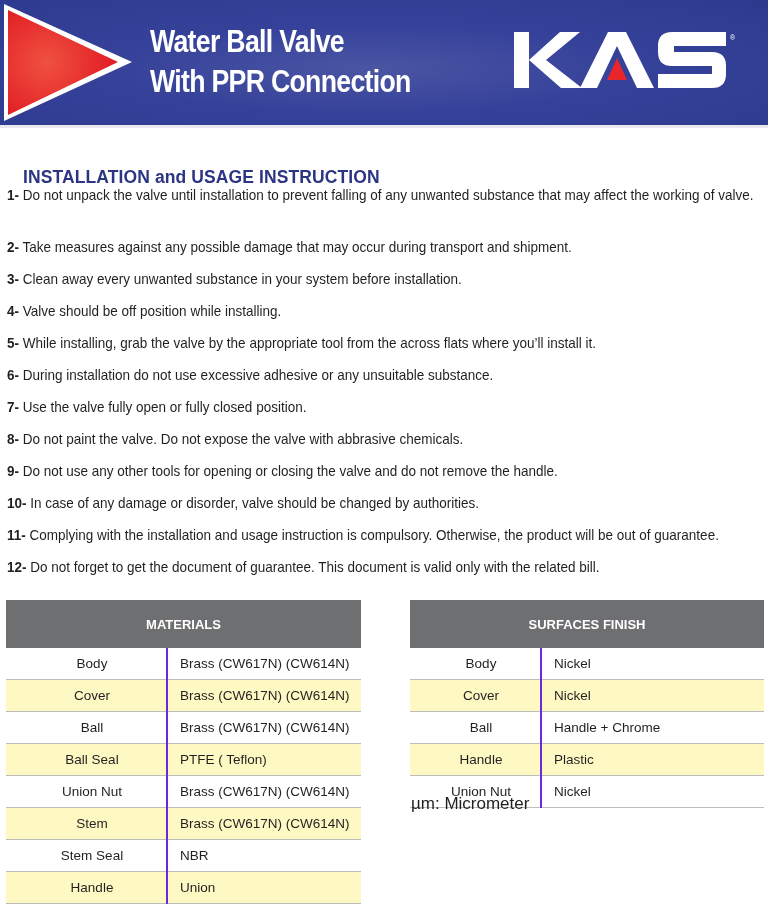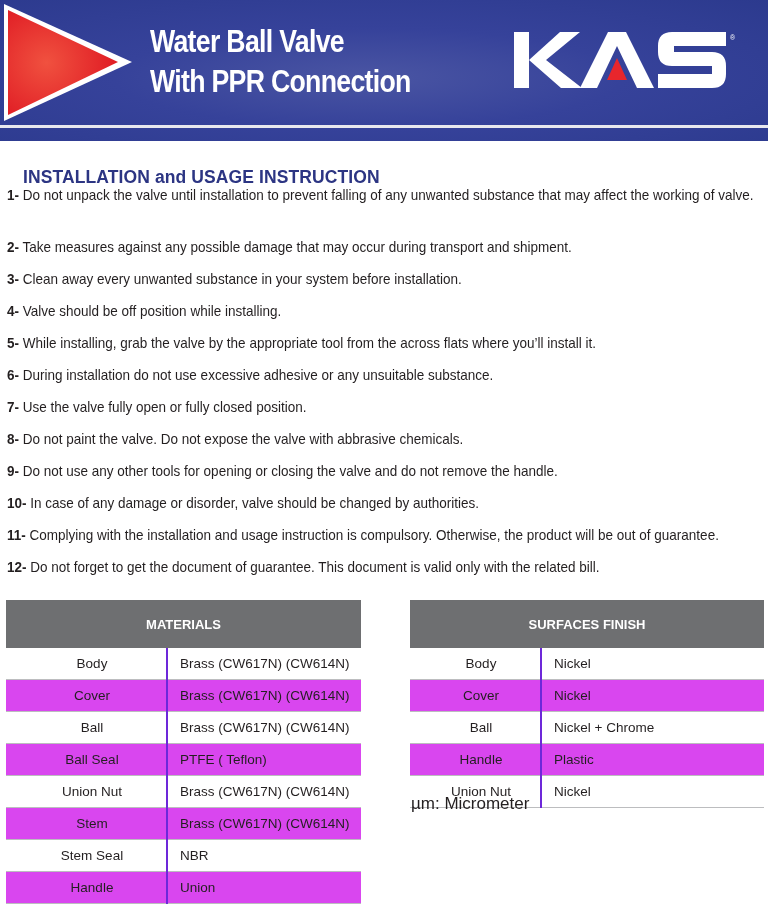--- a/index.html
+++ b/index.html
@@ -1,35 +1,35 @@
 <!DOCTYPE html>
 <html><head>
 <meta charset="utf-8">
 <style>
   html, body { margin:0; padding:0; }
   body { width:768px; height:923px; background:#ffffff; overflow:hidden; position:relative;
          font-family:"Liberation Sans", sans-serif; color:#231f20; }
-  .banner { position:absolute; left:0; top:0; width:768px; height:141px;
+  .banner { position:absolute; left:0; top:0; width:768px; height:125px;
             background: radial-gradient(ellipse at 48% 55%, #4a55a3 0%, #36429a 45%, #2c3a8e 100%); overflow:hidden; }
   .banner-strip { position:absolute; left:0; top:125px; width:768px; height:3px; background:#e8e8ee; }
   .tri { position:absolute; left:0; top:0; }
   .title { position:absolute; left:150px; top:22px; color:#ffffff; font-family:"Liberation Sans", sans-serif;
            font-weight:bold; font-size:31px; line-height:40px; letter-spacing:-0.8px; transform:scaleX(0.86); transform-origin:left top; }
   .logo { position:absolute; left:512px; top:30px; }
   .reg { position:absolute; left:730px; top:34px; color:#fff; font-size:7px; }
   h2 { position:absolute; left:7px; top:151px; margin:16px; font-size:17.5px; font-weight:bold; color:#2c3583;
        letter-spacing:0.1px; }
   .list { position:absolute; left:7px; top:184px; width:750px; }
   .item { font-size:15px; line-height:21px; color:#231f20; transform:scaleX(0.9); transform-origin:left top; width:833px; }
   .item b { font-weight:bold; }
   .tbl { position:absolute; border-collapse:collapse; font-size:13.5px; color:#231f20; }
   .tbl th { background:#6e6f71; color:#fff; font-weight:bold; height:32px; padding:8px; font-size:13px; }
   .tbl td { height:31px; padding:0 0 0 12px; border-bottom:1px solid #bcbdbf; }
   .tbl td.c1 { border-right:2px solid #6d28d9;text-align:center; }
-  .tbl tr.alt td { background:#d946ef; }
+  .tbl tr.alt td { background:#fef9c3; }
   .note { position:absolute; left:411px; top:794px; font-size:17px; color:#231f20; }
 </style>
 </head>
 <body>
 
 <div class="banner">
   <svg class="tri" width="140" height="125" viewBox="0 0 140 125">
     <defs>
       <radialGradient id="rg" cx="35%" cy="50%" r="60%">
         <stop offset="0%" stop-color="#f0513f"></stop>
@@ -126,21 +126,21 @@
     <tr>
         <td class="c1" style="width:118px">Body</td>
         <td>Nickel</td>
       </tr>
     <tr class="alt">
         <td class="c1">Cover</td>
         <td>Nickel</td>
       </tr>
     <tr>
         <td class="c1">Ball</td>
-        <td>Nickel + Chrome</td>
+        <td>Handle + Chrome</td>
       </tr>
     <tr class="alt">
         <td class="c1">Handle</td>
         <td>Plastic</td>
       </tr>
     <tr>
         <td class="c1">Union Nut</td>
         <td>Nickel</td>
       </tr>
   </tbody>

